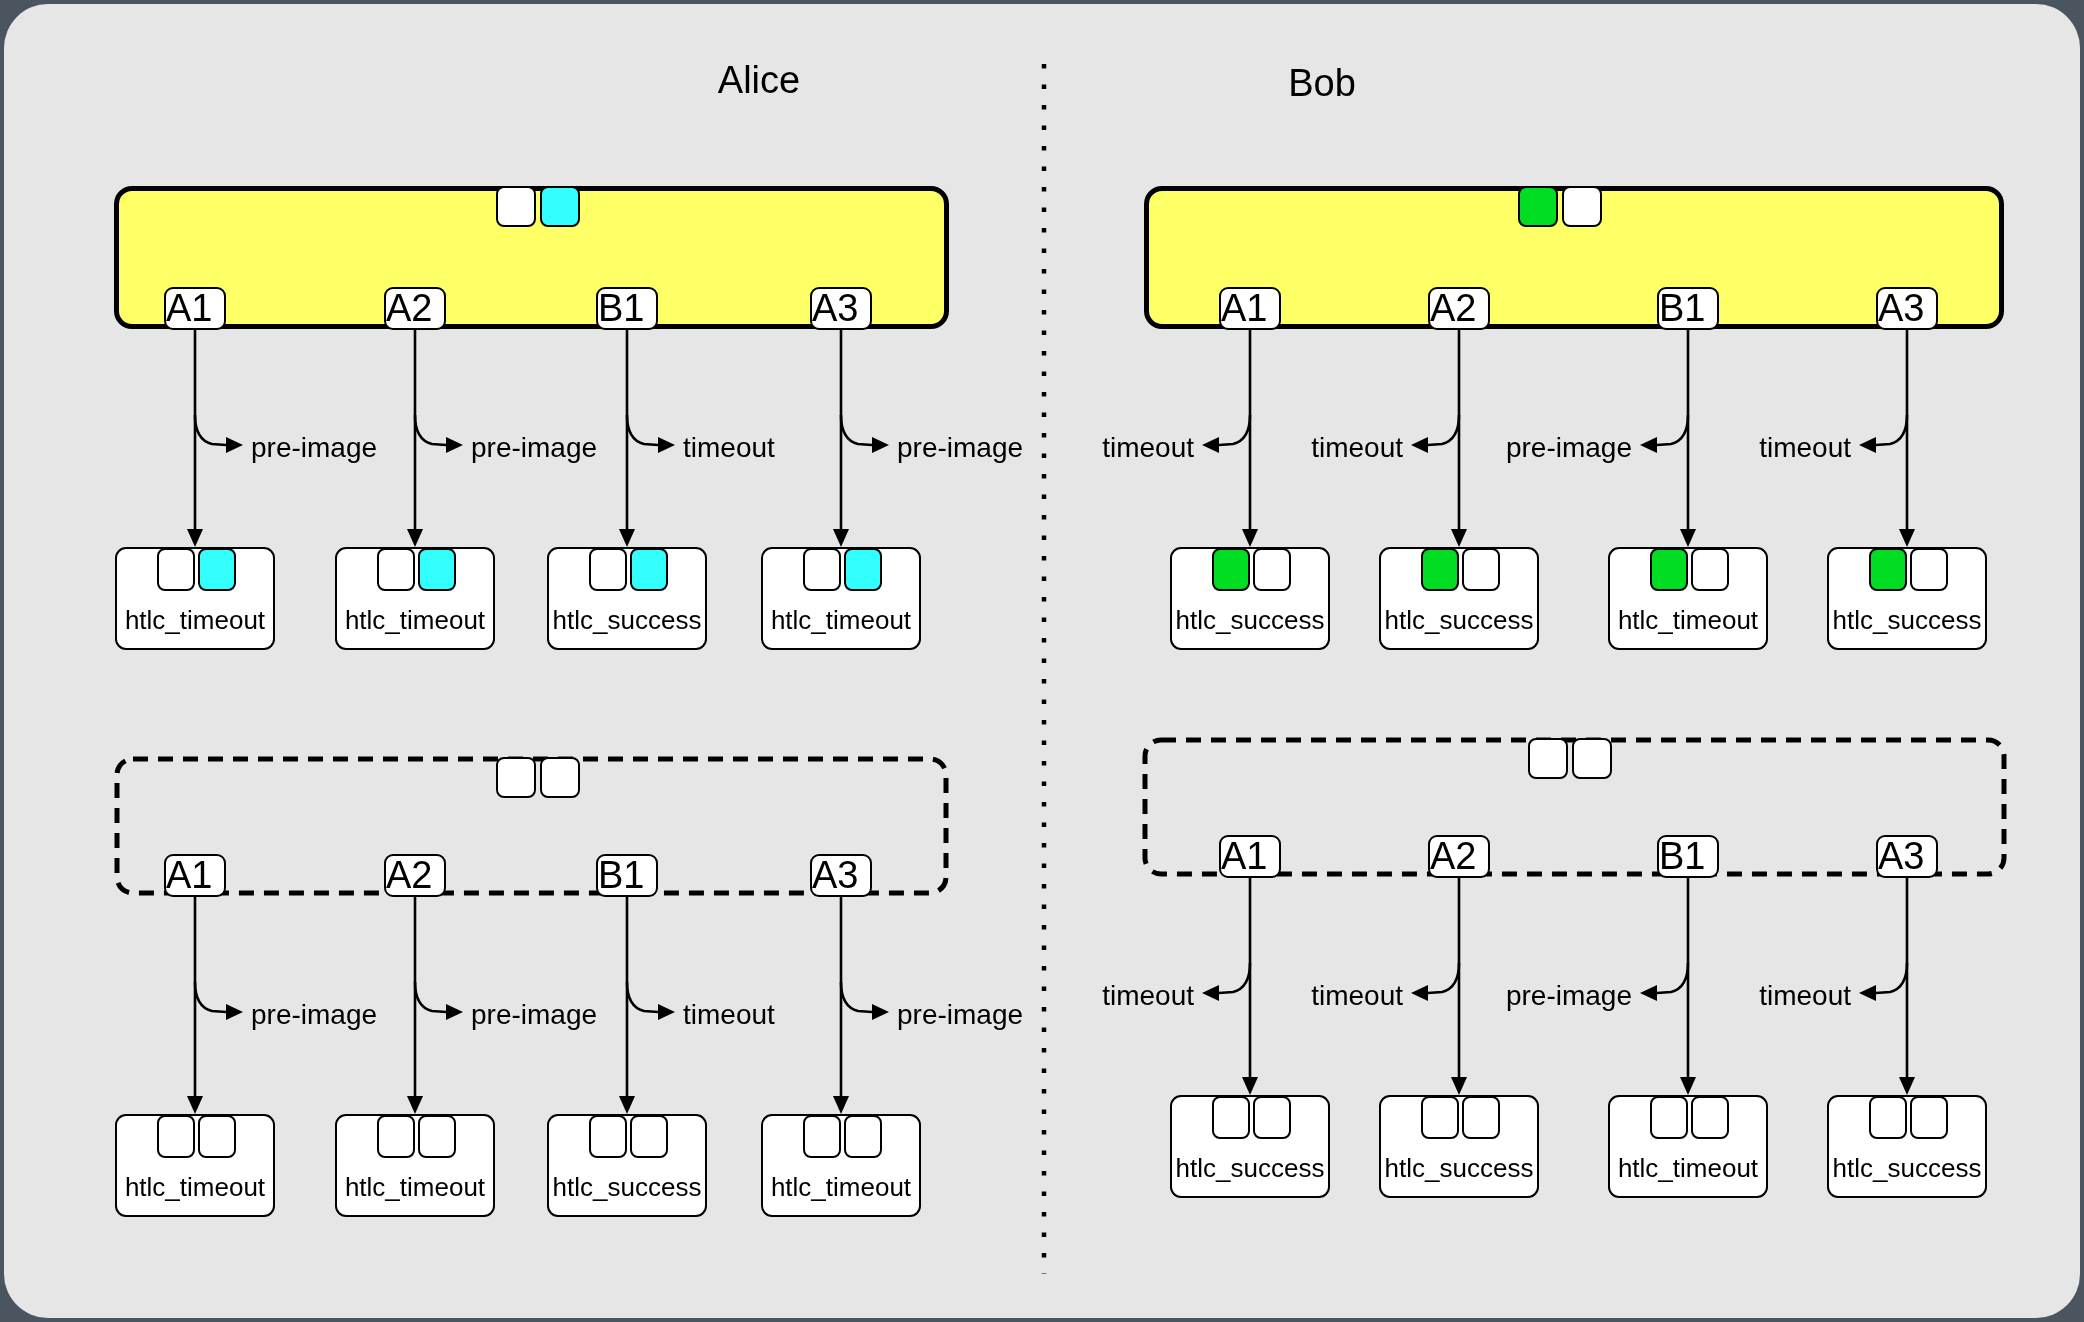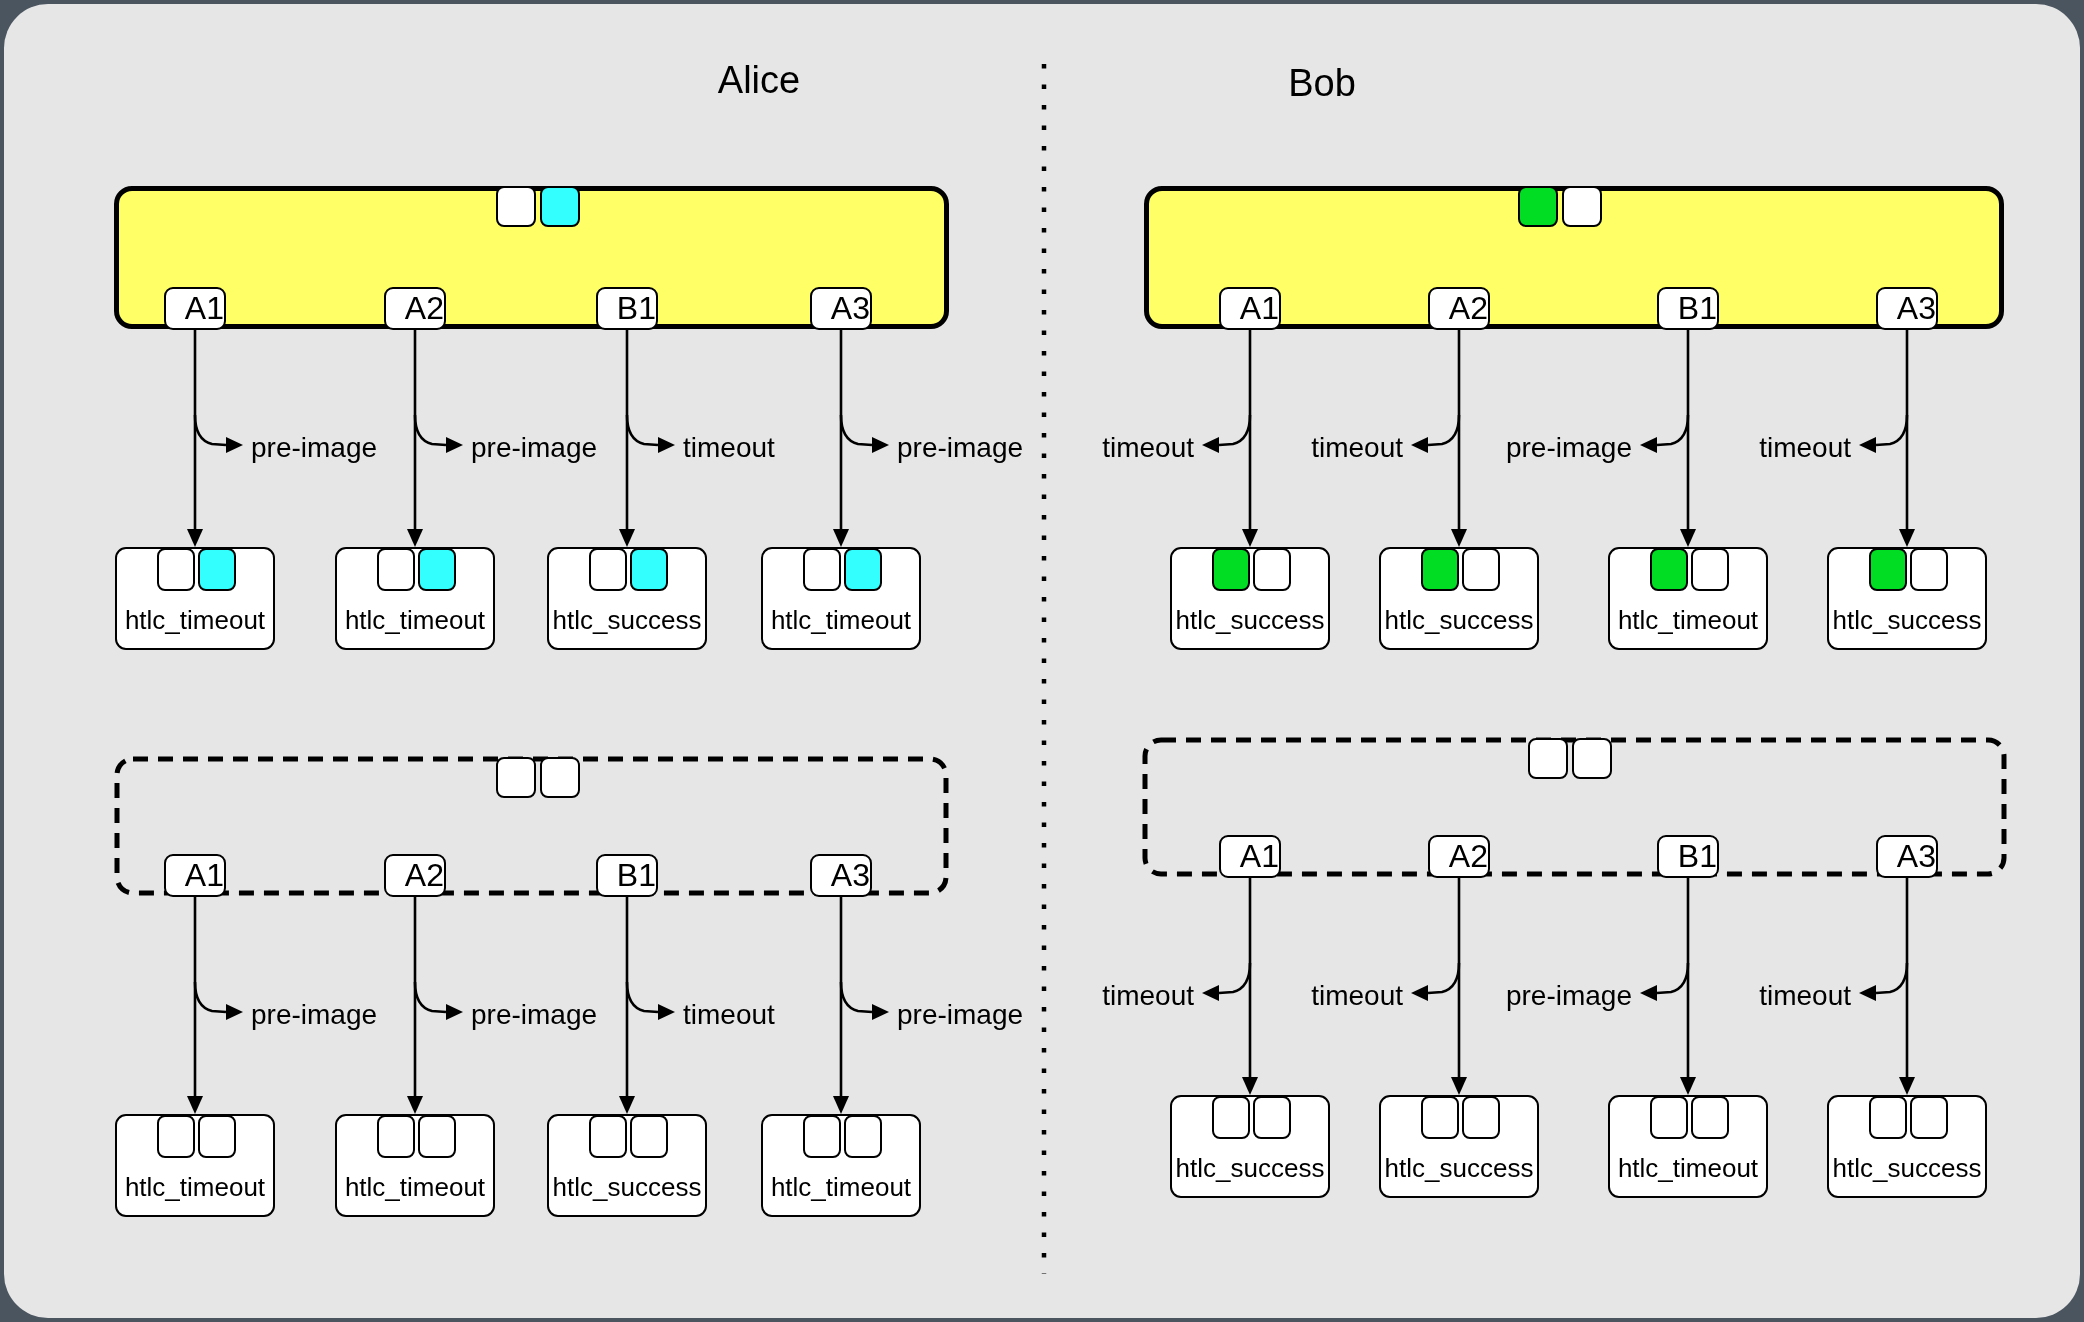--- a/index.html
+++ b/index.html
@@ -12,22 +12,22 @@
   .divider line{stroke:#000; stroke-width:4.5; stroke-dasharray:4.5 16;}
   .commit{position:absolute; background:#ffff66; border:5px solid #000; border-radius:18px; box-sizing:border-box;}
   .dashed{position:absolute;}
   .dashed rect{fill:none; stroke:#000; stroke-width:5; stroke-dasharray:15 10;}
   .group-chips{position:absolute; display:flex; gap:4px;}
   .chip{background:#fff; border:2.6px solid #000; border-radius:8px; box-sizing:border-box;}
   .group-chips .chip{width:40px; height:41px;}
   .channel{position:absolute; left:0; top:0;}
   .tab{position:absolute; left:calc(var(--cx) - 31px); top:var(--tab-top);
        width:62px; height:43px; background:#fff; border:2.6px solid #000; border-radius:9px;
-       box-sizing:border-box; display:flex; align-items:center; justify-content:flex-end;
-       font-size:32px; color:#000;}
+       box-sizing:border-box; display:flex; align-items:center; justify-content:flex-start;
+       font-size:38px; color:#000;}
   .arrow{position:absolute; left:calc(var(--cx) - 65px); top:var(--arrow-top); overflow:visible;}
   .arrow line,.arrow .curve{stroke:#000; stroke-width:2.6; fill:none;}
   .arrow .ah{fill:#000; stroke:none;}
   .action{position:absolute; top:calc(var(--arrow-top) + 102px); height:34px; line-height:34px;
           font-size:28px; color:#000; white-space:nowrap;}
   .arrow-right .action{left:calc(var(--cx) + 56px);}
   .arrow-left .action{left:calc(var(--cx) - 256px); width:200px; text-align:right;}
   .htlc{position:absolute; left:calc(var(--cx) - 80px); top:var(--htlc-top);
         width:160px; height:103px; background:#fff; border:2.6px solid #000; border-radius:11px;
         box-sizing:border-box;}

